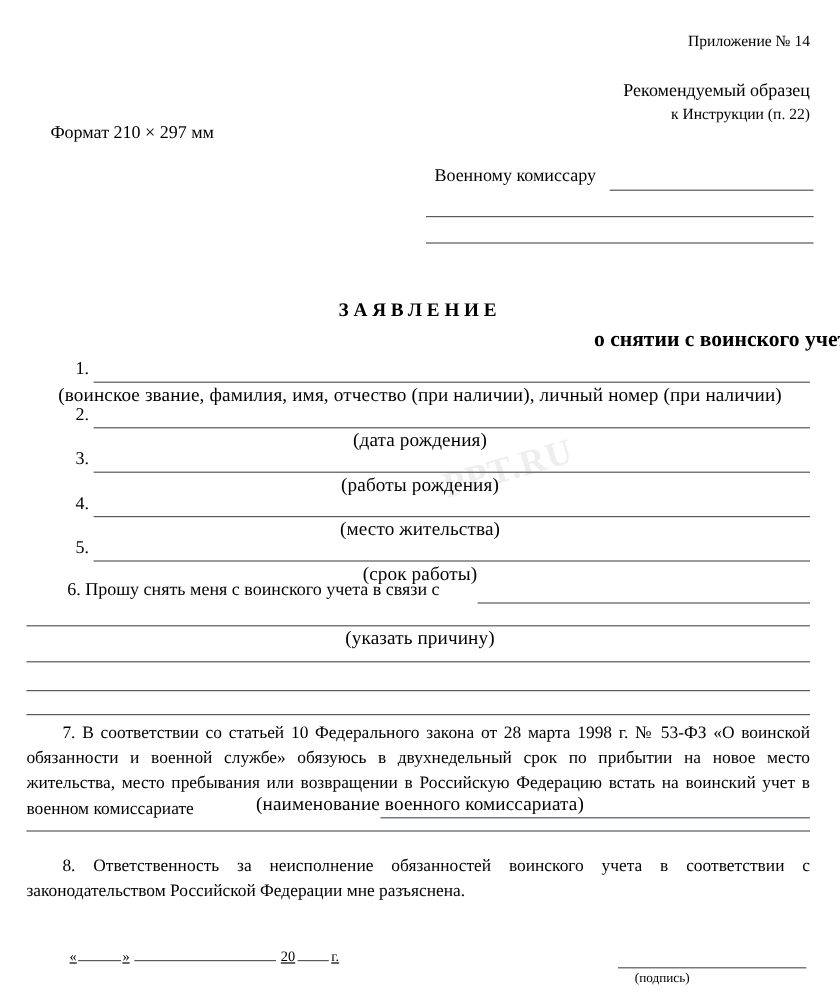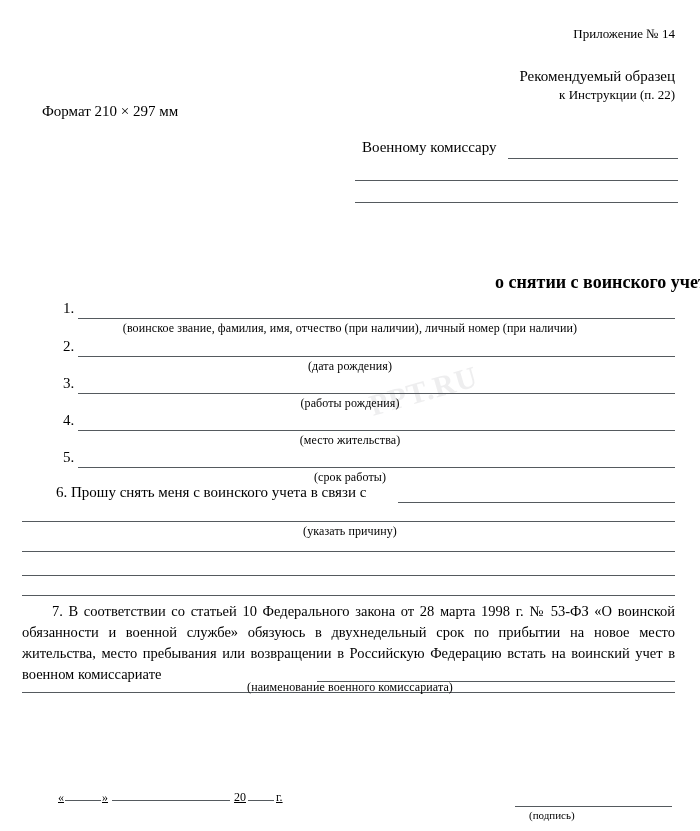--- a/index.html
+++ b/index.html
@@ -84,21 +84,21 @@
   .field-rule {
     left: 78px;
     width: 597px;
     background: #555a5e;
     height: 1px;
   }
   .caption {
     left: 0;
     width: 700px;
     text-align: center;
-    font-size: 12px;
+    font-size: 16px;
     letter-spacing: 0.1px;
   }
 
   #num-1 { top: 300px; }
   #rule-1 { top: 318px; }
   #cap-1  { top: 321px; }
 
   #num-2 { top: 338px; }
   #rule-2 { top: 356px; }
   #cap-2  { top: 359px; }
@@ -134,21 +134,21 @@
     left: 22px;
     top: 601px;
     width: 653px;
     font-size: 14.5px;
     line-height: 21px;
     text-align: justify;
     text-indent: 30px;
   }
   #rule-7-fill { left: 317px; top: 681px; width: 358px; }
   #rule-7-bot  { left: 22px;  top: 692px; width: 653px; }
-  #cap-7 { top: 680px; }
+  #cap-7 { top: 662px; }
 
   
   #para-8 {
     left: 22px;
     top: 712px;
     width: 653px;
     font-size: 14.5px;
     line-height: 21px;
     text-align: justify;
     text-indent: 30px;
@@ -216,20 +216,21 @@
   <div class="abs hdr-right" id="hdr-line2">к Инструкции (п. 22)</div>
   <div class="abs hdr-right" id="hdr-sample">Рекомендуемый образец</div>
 
   <div class="abs" id="format-note">Формат 210 × 297 мм</div>
 
   <div class="abs" id="addressee-label">Военному комиссару</div>
   <div class="abs rule" id="addr-rule-1"></div>
   <div class="abs rule" id="addr-rule-2"></div>
   <div class="abs rule" id="addr-rule-3"></div>
 
+  <div class="abs" id="doc-title">ЗАЯВЛЕНИЕ</div>
   <div class="abs" id="doc-subtitle">о снятии с воинского учета</div>
 
   <div class="abs item-num" id="num-1">1.</div>
   <div class="abs rule field-rule" id="rule-1"></div>
   <div class="abs caption" id="cap-1">(воинское звание, фамилия, имя, отчество (при наличии), личный номер (при наличии)</div>
 
   <div class="abs item-num" id="num-2">2.</div>
   <div class="abs rule field-rule" id="rule-2"></div>
   <div class="abs caption" id="cap-2">(дата рождения)</div>
 
@@ -251,20 +252,21 @@
   <div class="abs caption" id="cap-6">(указать причину)</div>
   <div class="abs rule" id="rule-6c"></div>
   <div class="abs rule" id="rule-6d"></div>
 
   <div class="abs rule" id="rule-7-top"></div>
   <div class="abs" id="para-7">7. В соответствии со статьей 10 Федерального закона от 28 марта 1998 г. № 53-ФЗ «О воинской обязанности и военной службе» обязуюсь в двухнедельный срок по прибытии на новое место жительства, место пребывания или возвращении в Российскую Федерацию встать на воинский учет в военном комиссариате</div>
   <div class="abs rule" id="rule-7-fill"></div>
   <div class="abs rule" id="rule-7-bot"></div>
   <div class="abs caption" id="cap-7">(наименование военного комиссариата)</div>
 
+  <div class="abs" id="para-8">8. Ответственность за неисполнение обязанностей воинского учета в соответствии с законодательством Российской Федерации мне разъяснена.</div>
 
   <div class="abs" id="date-row">
     <span>«</span><span class="blank-short"></span><span>»</span><span class="blank-mid"></span><span>20</span><span class="blank-tiny"></span><span>г.</span>
   </div>
 
   <div class="abs rule" id="sign-rule"></div>
   <div class="abs" id="cap-sign">(подпись)</div>
 
 </div>
 

